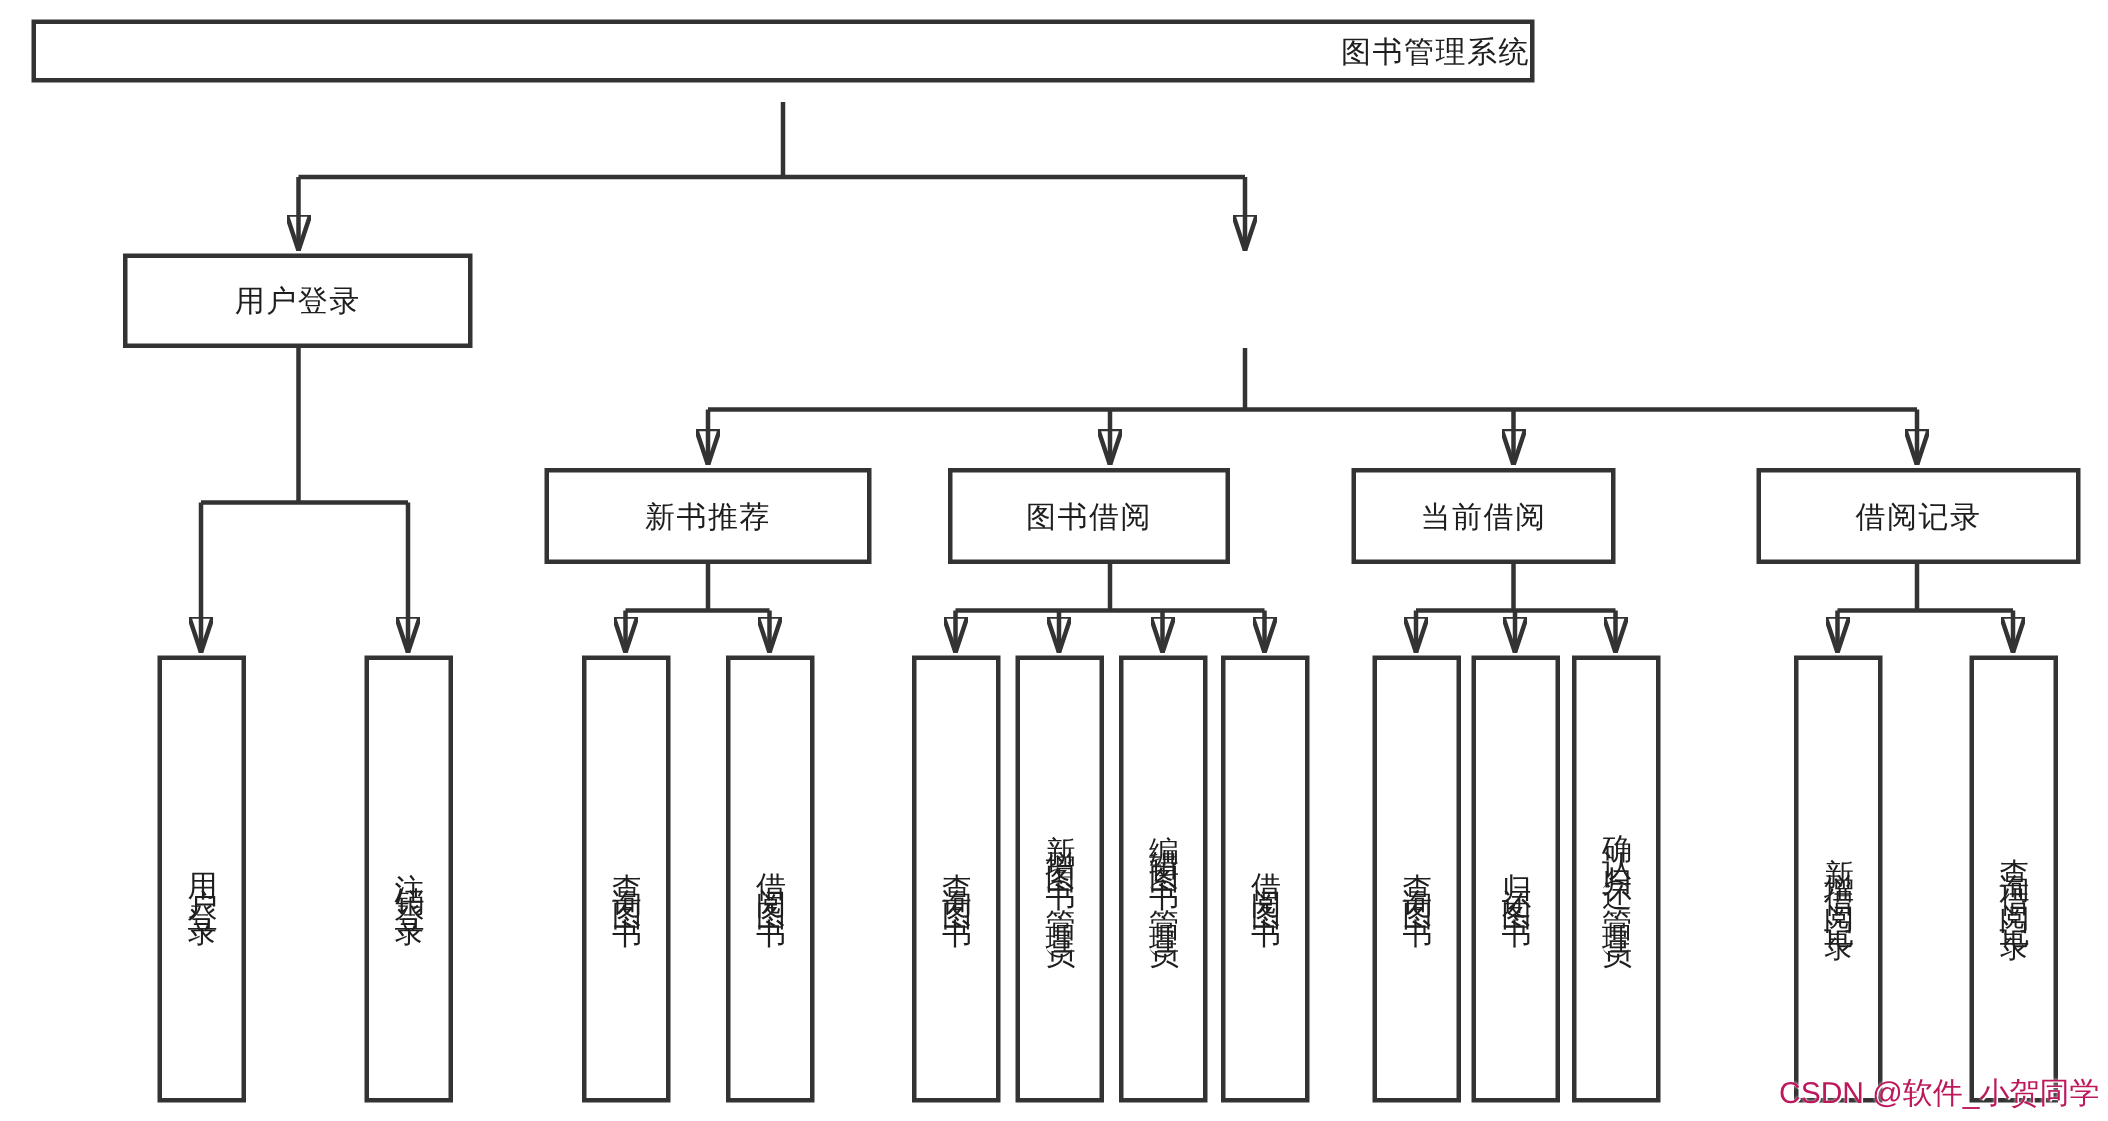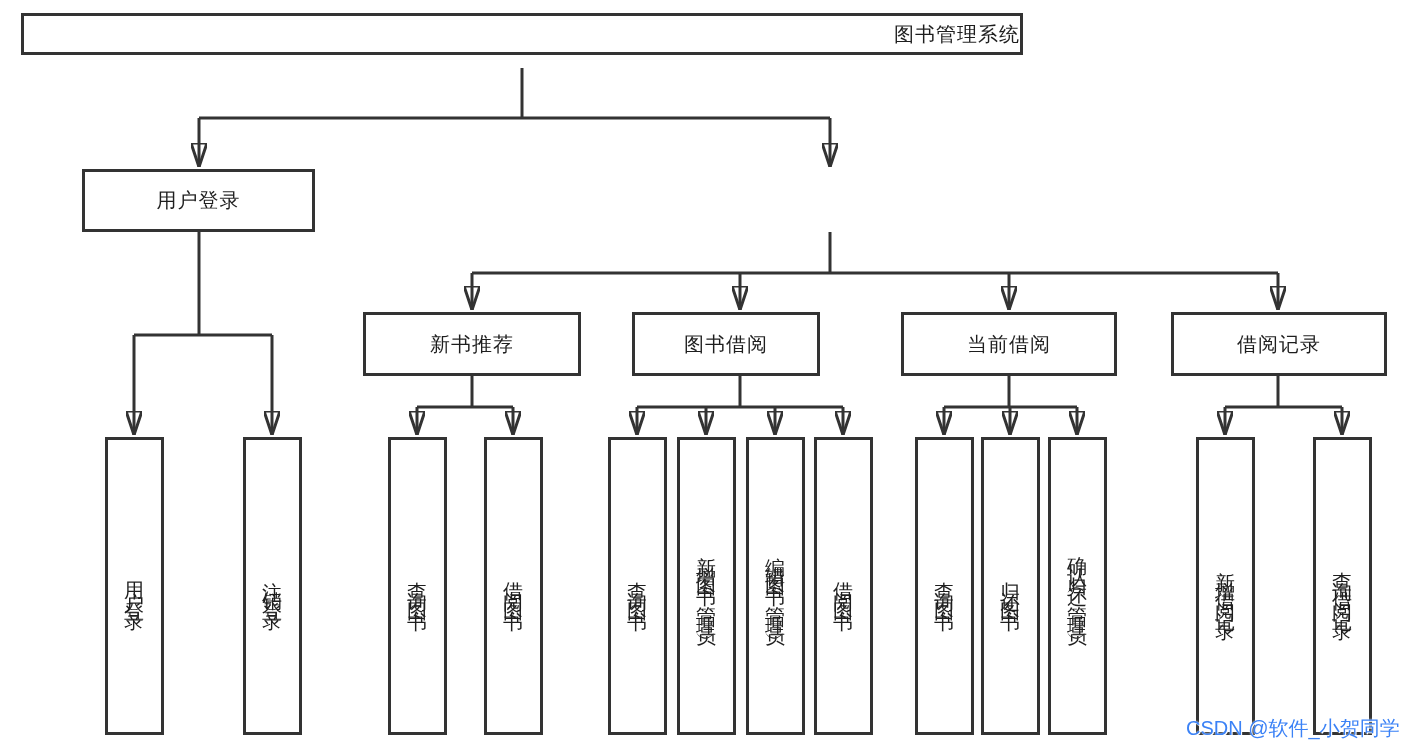--- a/index.html
+++ b/index.html
@@ -55,21 +55,21 @@
     font-size: 20px;
     letter-spacing: 10px;
     line-height: 1;
     color: #1e1e1e;
   }
   .watermark {
     position: absolute;
     left: 1186px;
     top: 715px;
     font-size: 20px;
-    color: #3b82f6;
+    color: #be185d;
     white-space: nowrap;
     text-shadow: 0 0 2px #ffffff, 1px 1px 0 #ffffff;
   }
   svg path, svg polyline {
     stroke: #333333;
     stroke-width: 3;
     fill: none;
   }
 </style>
 </head>
@@ -132,21 +132,21 @@
   <div class="box lvl2" style="left:82px; width:233px;">
     <span class="hlabel">用户登录</span>
   </div>
 
   <div class="box lvl3" style="left:363px; width:218px;">
     <span class="hlabel">新书推荐</span>
   </div>
   <div class="box lvl3" style="left:632px; width:188px;">
     <span class="hlabel">图书借阅</span>
   </div>
-  <div class="box lvl3" style="left:901px; width:216px;">
+  <div class="box lvl3" style="left:901px; width:176px;">
     <span class="hlabel">当前借阅</span>
   </div>
   <div class="box lvl3" style="left:1171px; width:216px;">
     <span class="hlabel">借阅记录</span>
   </div>
 
   <div class="box leaf" style="left:105px;">
     <span class="vlabel">用户登录</span>
   </div>
   <div class="box leaf" style="left:243px;">

